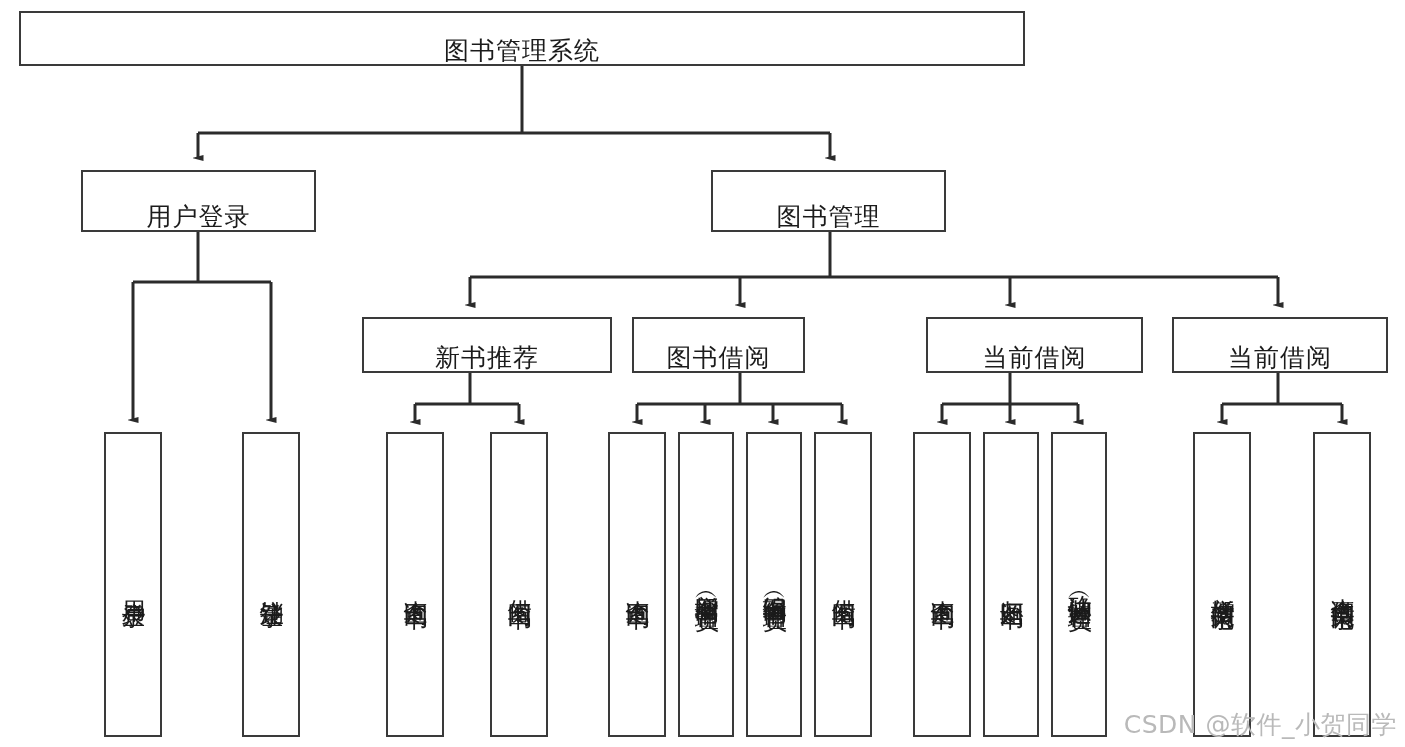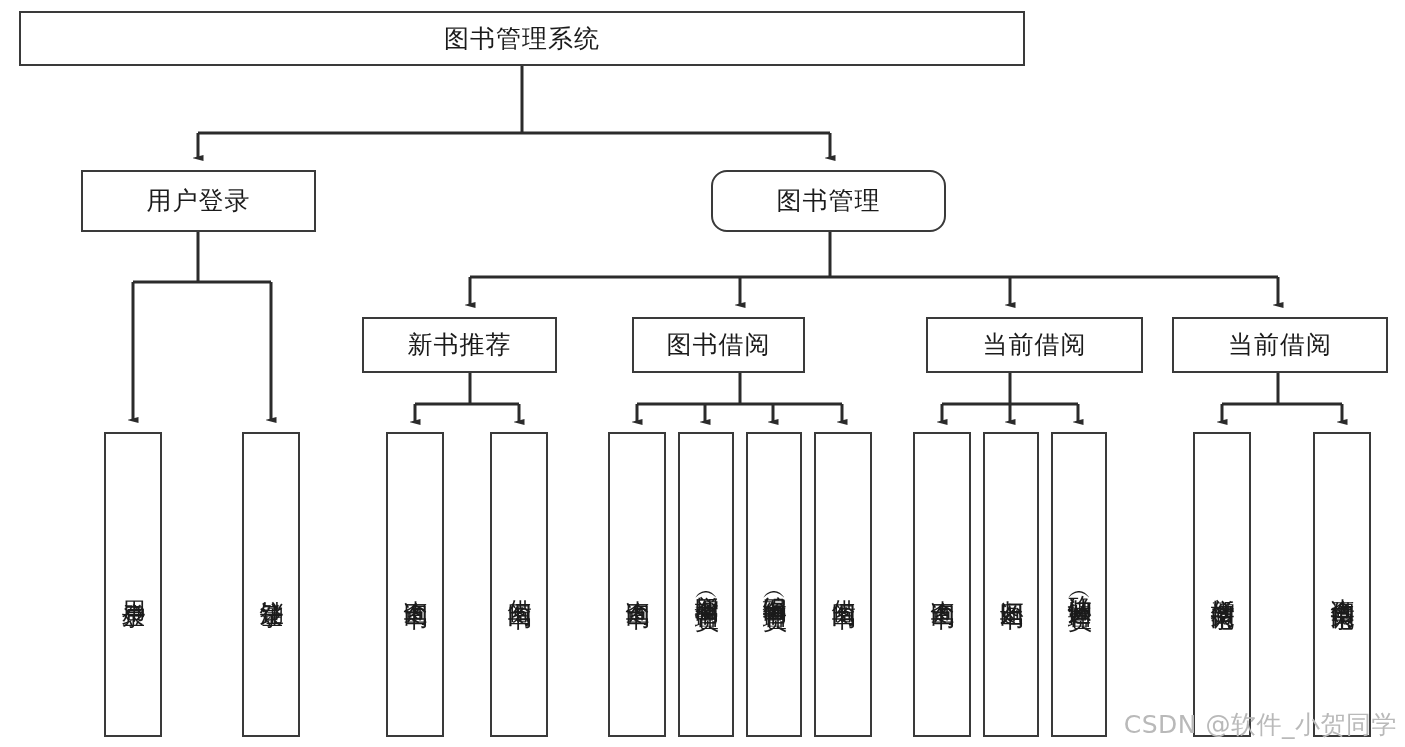--- a/index.html
+++ b/index.html
@@ -25,21 +25,21 @@
     width: 1405px;
     height: 747px;
     pointer-events: none;
   }
   .node {
     position: absolute;
     box-sizing: border-box;
     background: #ffffff;
     border: 2.5px solid #3a3a3a;
     display: flex;
-    align-items: center;
+    align-items: flex-end;
     justify-content: center;
     color: #1b1b1b;
     z-index: 2;
   }
   .node-h .label {
     font-size: 25px;
     line-height: 1.1;
     letter-spacing: 1px;
     white-space: nowrap;
   }
@@ -122,25 +122,25 @@
     </g>
   </svg>
 
   <div class="node node-h" style="left:19px; top:11px; width:1006px; height:55px;">
     <span class="label">图书管理系统</span>
   </div>
 
   <div class="node node-h" style="left:81px; top:170px; width:235px; height:62px;">
     <span class="label">用户登录</span>
   </div>
-  <div class="node node-h" style="left:711px; top:170px; width:235px; height:62px;border-radius:16px;">
+  <div class="node node-h" style="left:711px; top:170px; width:235px; height:62px;">
     <span class="label">图书管理</span>
   </div>
 
-  <div class="node node-h" style="left:362px; top:317px; width:195px; height:56px;">
+  <div class="node node-h" style="left:362px; top:317px; width:250px; height:56px;">
     <span class="label">新书推荐</span>
   </div>
   <div class="node node-h" style="left:632px; top:317px; width:173px; height:56px;">
     <span class="label">图书借阅</span>
   </div>
   <div class="node node-h" style="left:926px; top:317px; width:217px; height:56px;">
     <span class="label">当前借阅</span>
   </div>
   <div class="node node-h" style="left:1172px; top:317px; width:216px; height:56px;">
     <span class="label">当前借阅</span>

